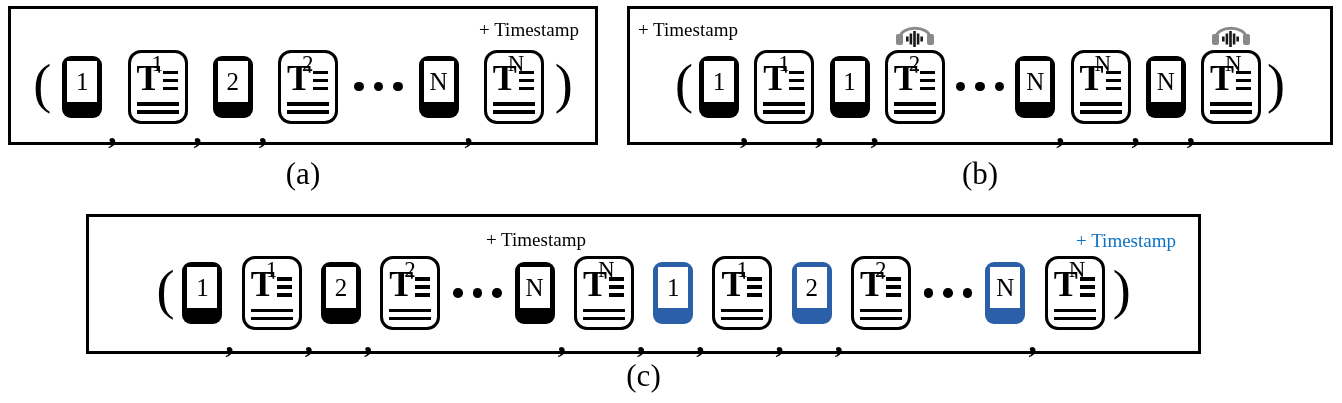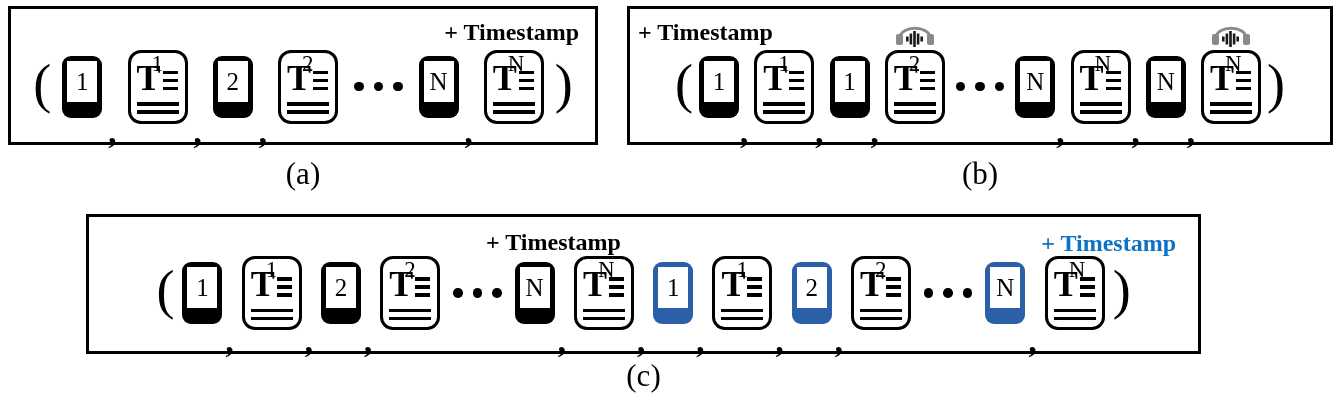--- a/index.html
+++ b/index.html
@@ -6,21 +6,21 @@
   body{width:1342px;height:403px;font-family:"Liberation Serif",serif;color:#000;}
   .stage{position:relative;width:1342px;height:403px;background:#fff;overflow:hidden;}
   .panel{position:absolute;border:3.5px solid #000;background:#fff;box-sizing:border-box;}
   #panel-a{left:8px;top:6px;width:590px;height:139px;}
   #panel-b{left:627px;top:6px;width:706px;height:139px;}
   #panel-c{left:86px;top:214px;width:1115px;height:140px;}
   .row{display:flex;align-items:center;justify-content:center;height:100%;box-sizing:border-box;}
   #panel-a .row{padding:22px 6px 0;gap:11px;}
   #panel-b .row{padding:22px 2px 0;gap:6px;}
   #panel-c .row{padding:18px 4px 0;gap:8px;}
-  .ts{position:absolute;font-weight:700;font-size:24px;line-height:1;white-space:pre;}
+  .ts{position:absolute;font-weight:400;font-size:19px;line-height:1;white-space:pre;}
   .caption{position:absolute;font-size:31px;line-height:1;text-align:center;}
   #cap-a{left:8px;width:590px;top:158px;}
   #cap-b{left:627px;width:706px;top:158px;}
   #cap-c{left:86px;width:1115px;top:360px;}
   .paren{font-size:54px;font-weight:400;line-height:1;flex:none;transform:translateY(-3px);}
   .comma{font-size:33px;font-weight:700;line-height:1;align-self:flex-end;transform:translateY(7px);margin-left:-5px;flex:none;}
   .seg{width:40px;height:62px;border-radius:9px;background:#000;display:flex;justify-content:center;align-items:flex-start;padding-top:5px;box-sizing:border-box;flex:none;}
   .seg-screen{width:30px;height:41px;background:#fff;display:flex;align-items:center;justify-content:center;font-size:25px;line-height:1;}
   .doc{width:60px;height:74px;border:3.5px solid #000;border-radius:13px;background:#fff;box-sizing:border-box;position:relative;padding:3px 6px 7px;display:flex;flex-direction:column;flex:none;}
   .doc-top{display:flex;flex:1;}

